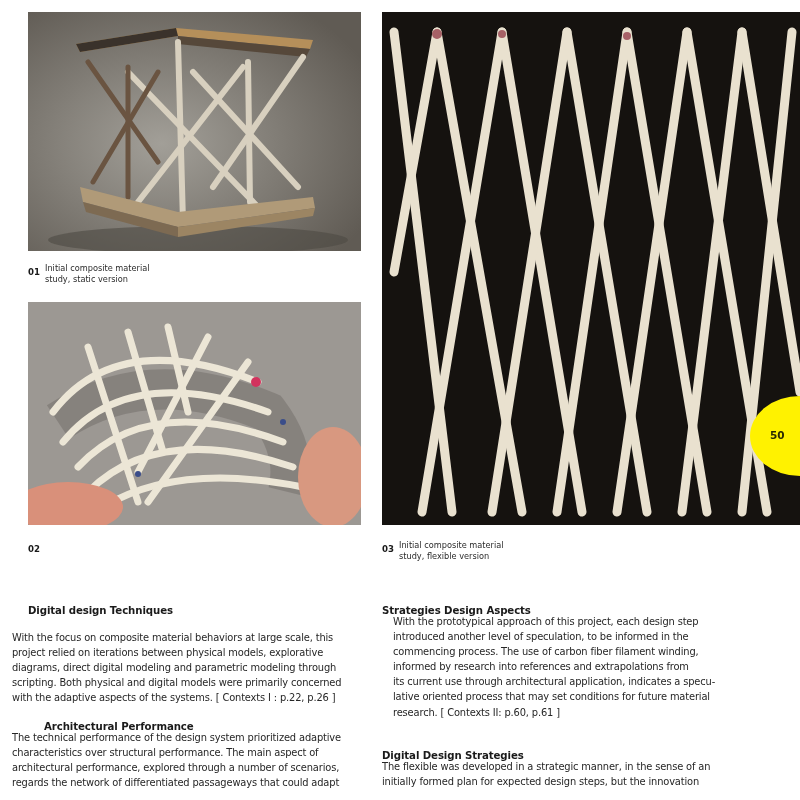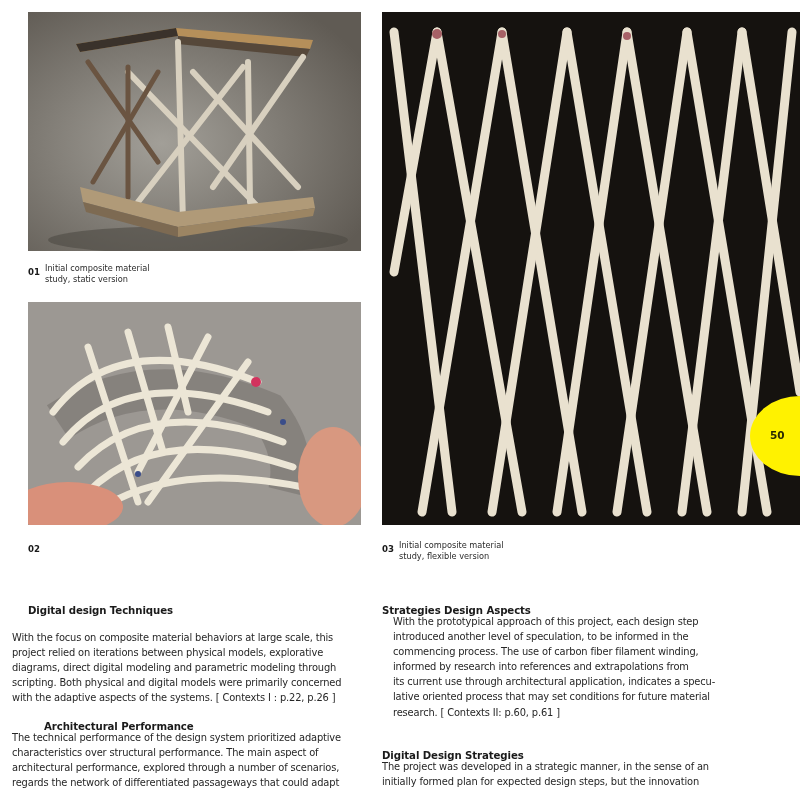--- a/index.html
+++ b/index.html
@@ -175,14 +175,14 @@
 <div class="section-heading" id="heading-speculative">Strategies Design Aspects</div>
 <div class="body-para" id="para-speculative">With the prototypical approach of this project, each design step
 introduced another level of speculation, to be informed in the
 commencing process. The use of carbon fiber filament winding,
 informed by research into references and extrapolations from
 its current use through architectural application, indicates a specu-
 lative oriented process that may set conditions for future material
 research. [ Contexts II: p.60, p.61 ]</div>
 
 <div class="section-heading" id="heading-digital-strategies">Digital Design Strategies</div>
-<div class="body-para" id="para-digital-strategies">The project was developed in a strategic manner, in the sense of an
+<div class="body-para" id="para-digital-strategies">The flexible was developed in a strategic manner, in the sense of an
 initially formed plan for expected design steps, but the innovation</div>
 
 </body></html>

